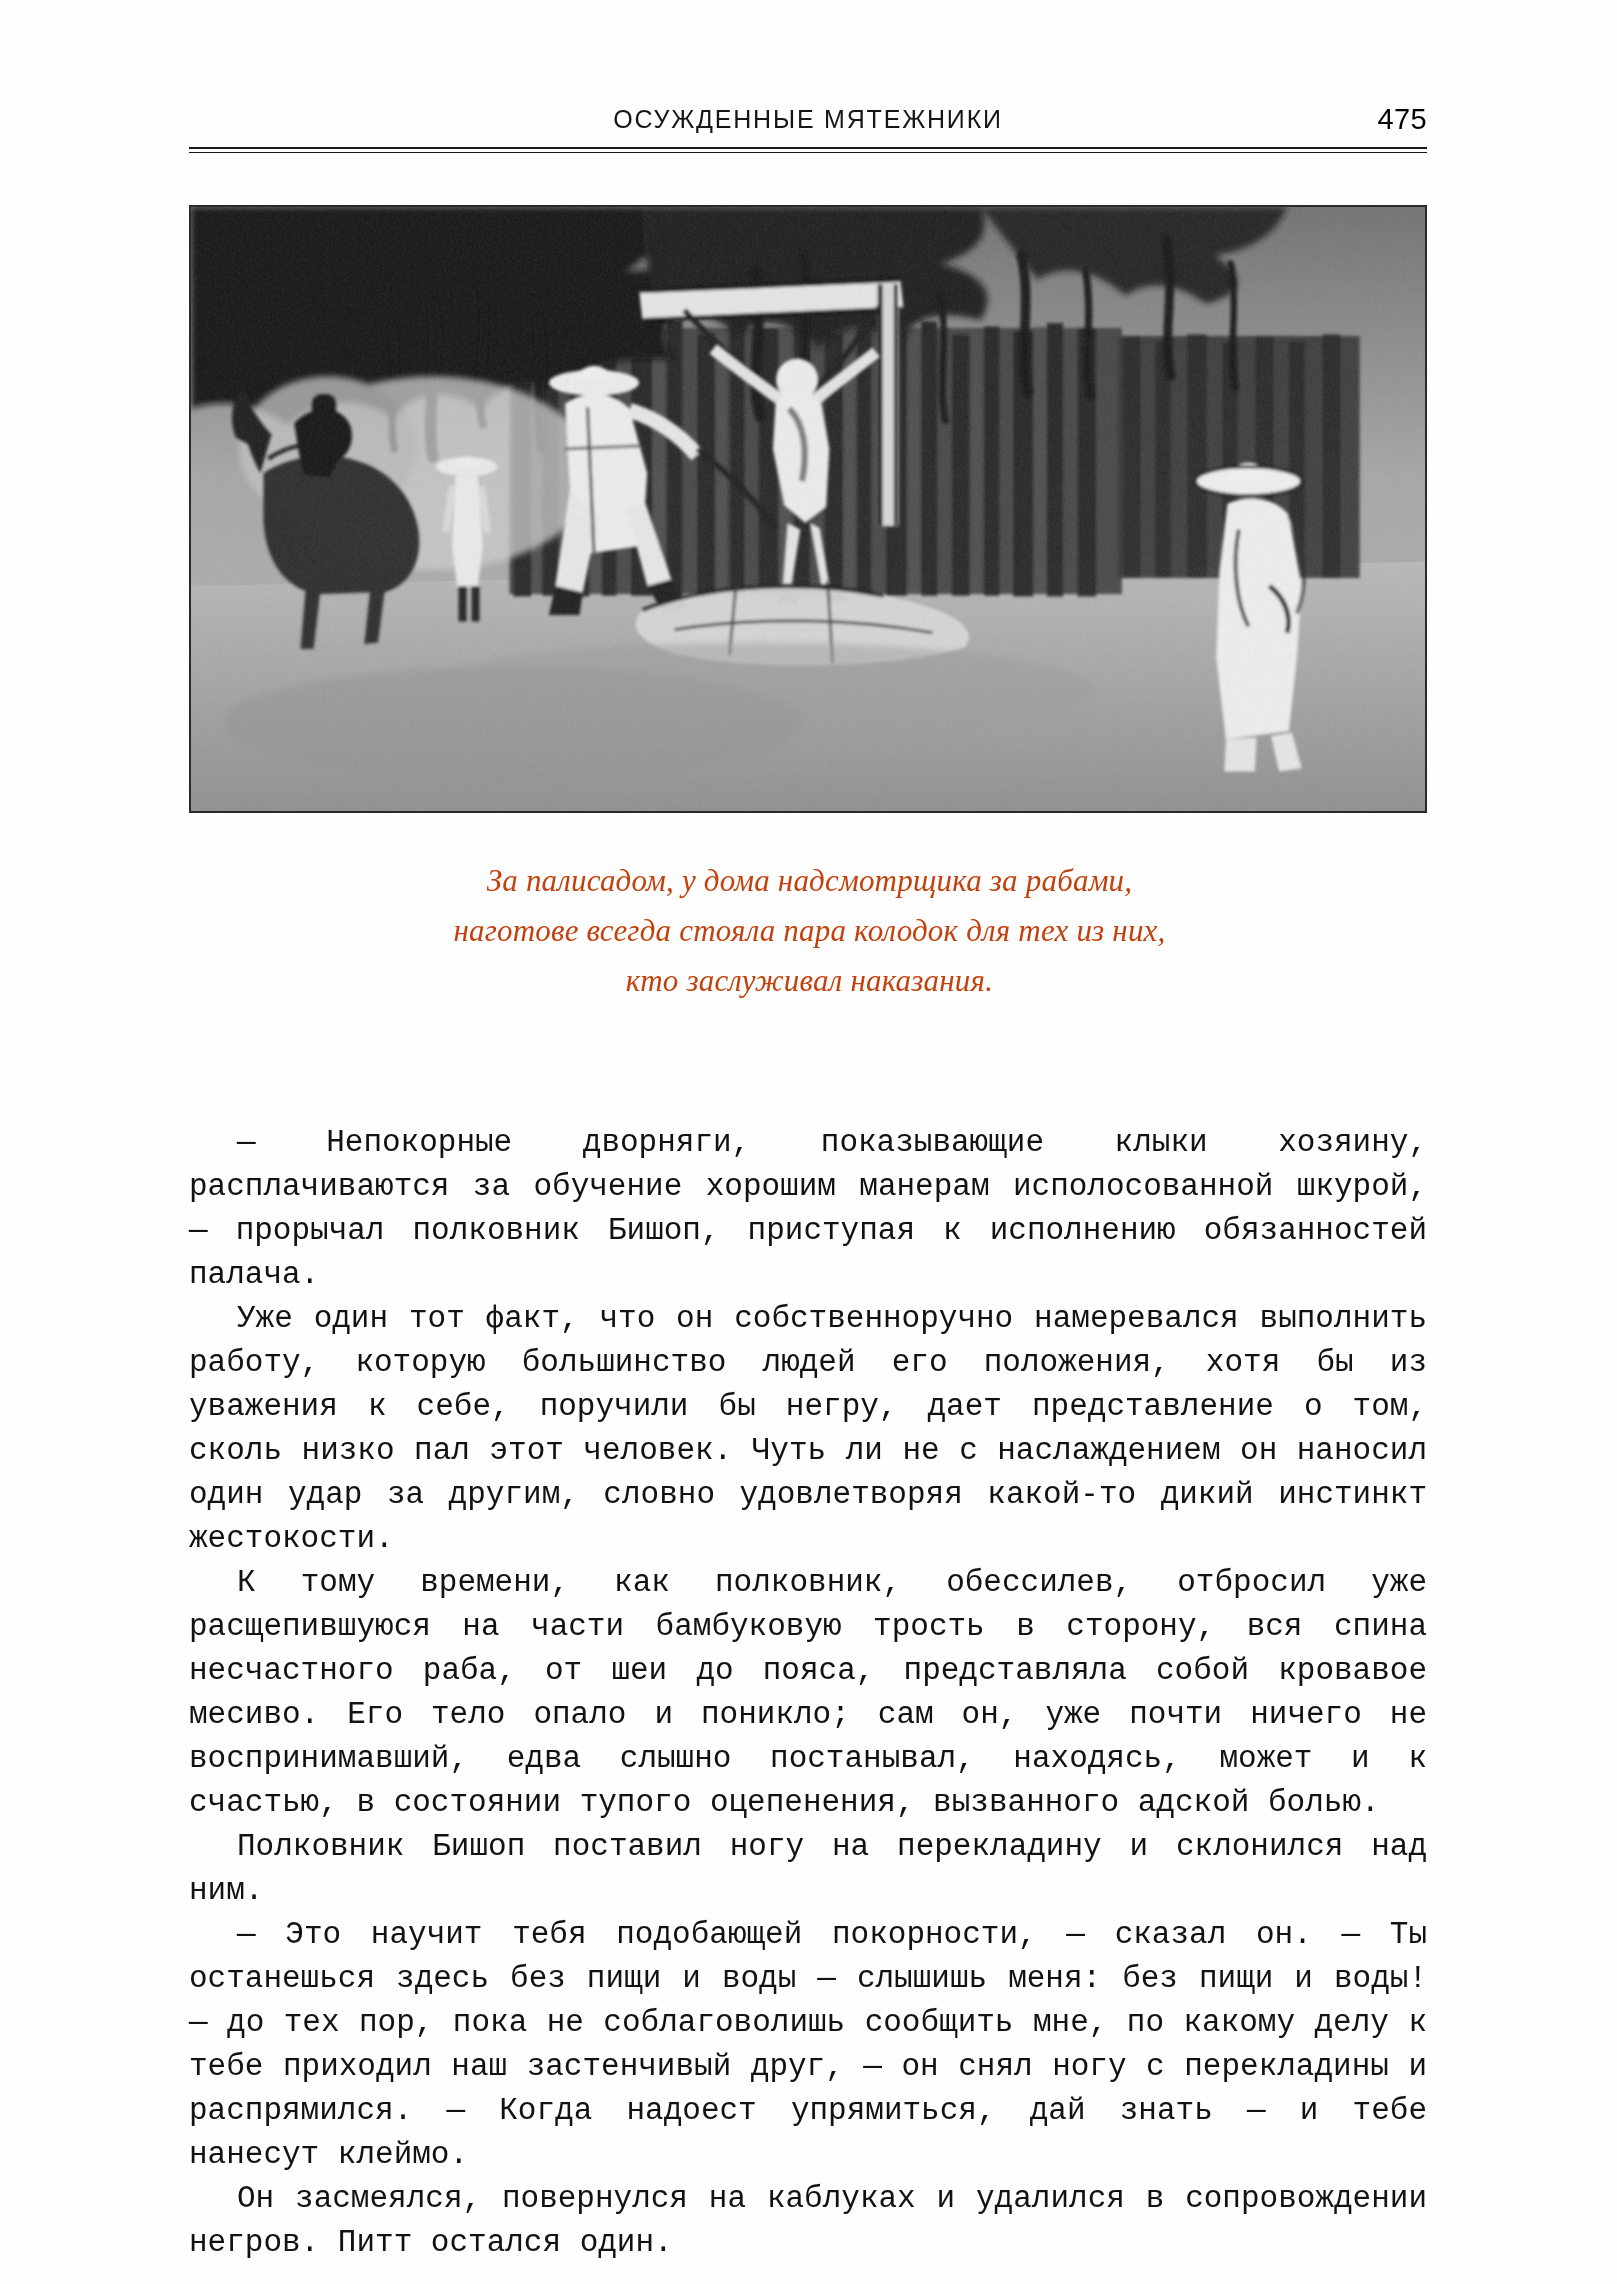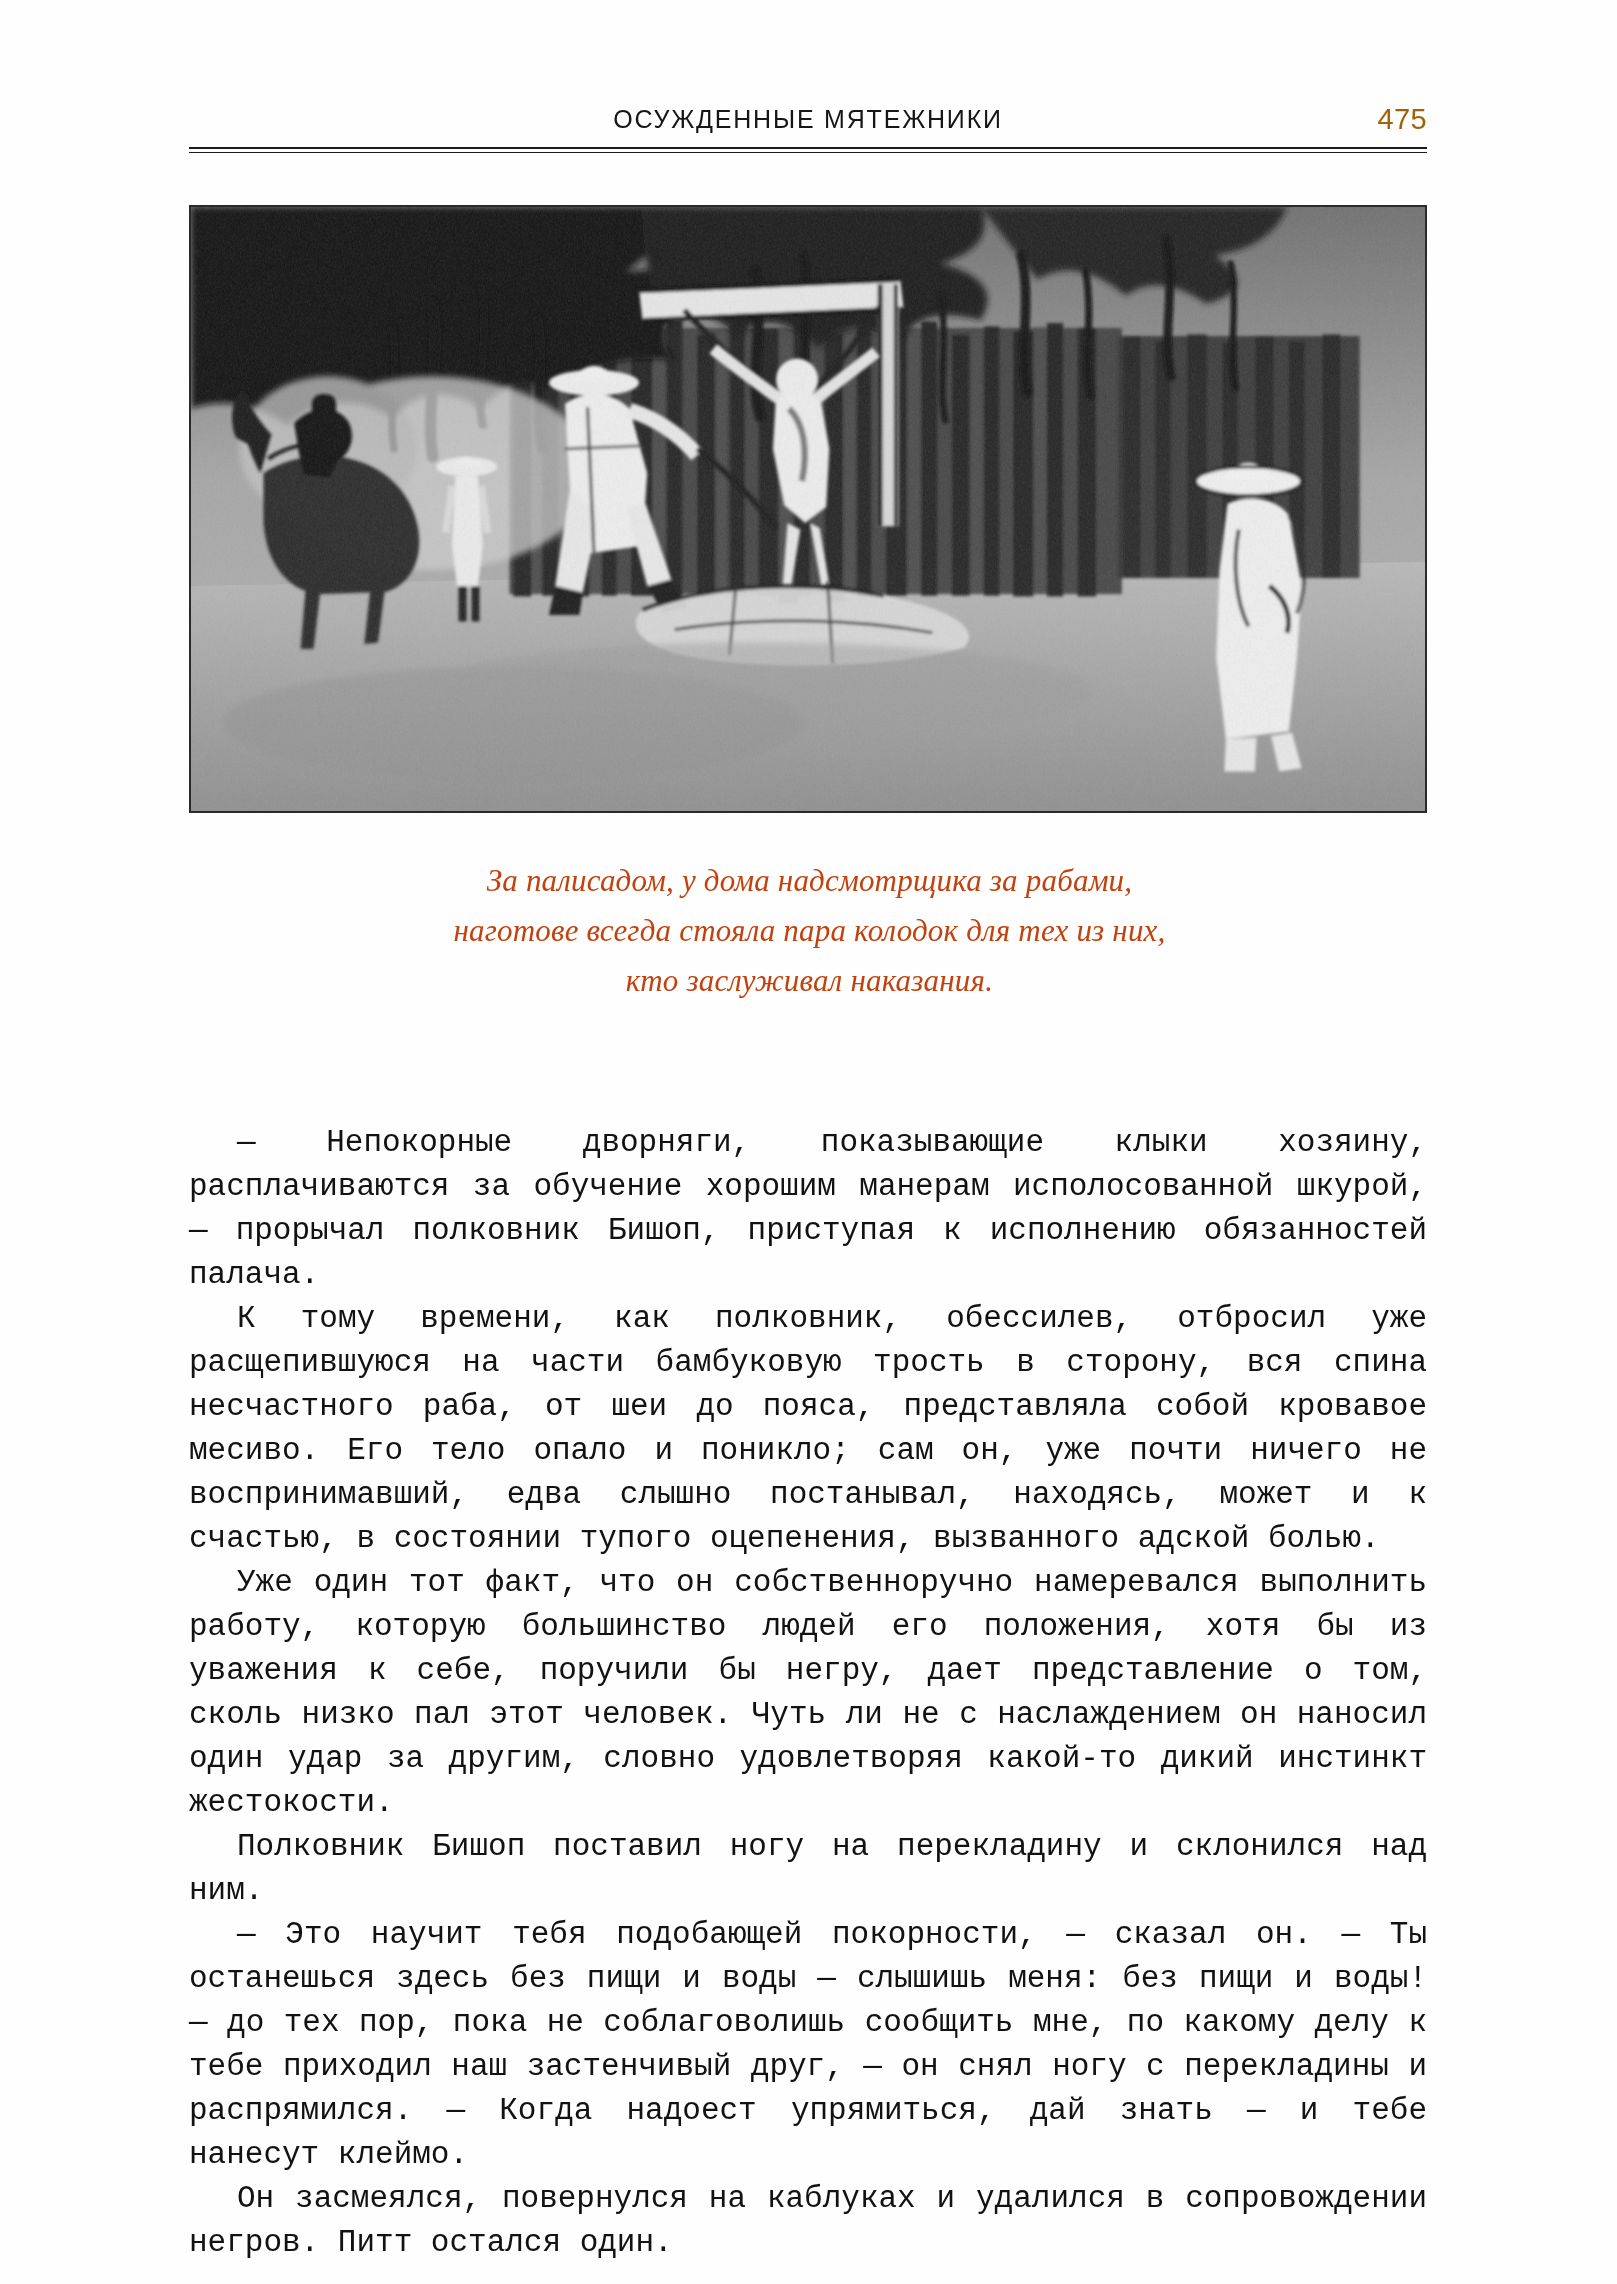--- a/index.html
+++ b/index.html
@@ -47,21 +47,21 @@
     line-height: 32px;
     white-space: nowrap;
   }
   .header-pageno {
     position: absolute;
     right: 0;
     top: 0;
     font-family: "Liberation Sans", sans-serif;
     font-size: 29px;
     letter-spacing: 0.4px;
-    color: #a16207;
+    color: #000000;
     line-height: 32px;
   }
   .header-rule {
     position: absolute;
     left: 189px;
     top: 147px;
     width: 1238px;
     height: 5.6px;
     border-top: 2.4px solid #1a1a1a;
     border-bottom: 1.2px solid #1a1a1a;
@@ -339,21 +339,21 @@
   </div>
 
   <div class="caption">
     <span class="cap-line">За палисадом, у дома надсмотрщика за рабами,</span>
     <span class="cap-line">наготове всегда стояла пара колодок для тех из них,</span>
     <span class="cap-line">кто заслуживал наказания.</span>
   </div>
 
   <div class="body-text">
     <p class="para">— Непокорные дворняги, показывающие клыки хозяину, расплачиваются за обучение хорошим манерам исполосованной шкурой, — прорычал полковник Бишоп, приступая к исполнению обязанностей палача.</p>
+    <p class="para">Уже один тот факт, что он собственноручно намеревался выполнить работу, которую большинство людей его положения, хотя бы из уважения к себе, поручили бы негру, дает представление о том, сколь низко пал этот человек. Чуть ли не с наслаждением он наносил один удар за другим, словно удовлетворяя какой-то дикий инстинкт жестокости.</p>
     <p class="para">К тому времени, как полковник, обессилев, отбросил уже расщепившуюся на части бамбуковую трость в сторону, вся спина несчастного раба, от шеи до пояса, представляла собой кровавое месиво. Его тело опало и поникло; сам он, уже почти ничего не воспринимавший, едва слышно постанывал, находясь, может и к счастью, в состоянии тупого оцепенения, вызванного адской болью.</p>
-    <p class="para">Уже один тот факт, что он собственноручно намеревался выполнить работу, которую большинство людей его положения, хотя бы из уважения к себе, поручили бы негру, дает представление о том, сколь низко пал этот человек. Чуть ли не с наслаждением он наносил один удар за другим, словно удовлетворяя какой-то дикий инстинкт жестокости.</p>
     <p class="para">Полковник Бишоп поставил ногу на перекладину и склонился над ним.</p>
     <p class="para">— Это научит тебя подобающей покорности, — сказал он. — Ты останешься здесь без пищи и воды — слышишь меня: без пищи и воды! — до тех пор, пока не соблаговолишь сообщить мне, по какому делу к тебе приходил наш застенчивый друг, — он снял ногу с перекладины и распрямился. — Когда надоест упрямиться, дай знать — и тебе нанесут клеймо.</p>
     <p class="para">Он засмеялся, повернулся на каблуках и удалился в сопровождении негров. Питт остался один.</p>
   </div>
 
 </div>
 
 
 </body></html>

